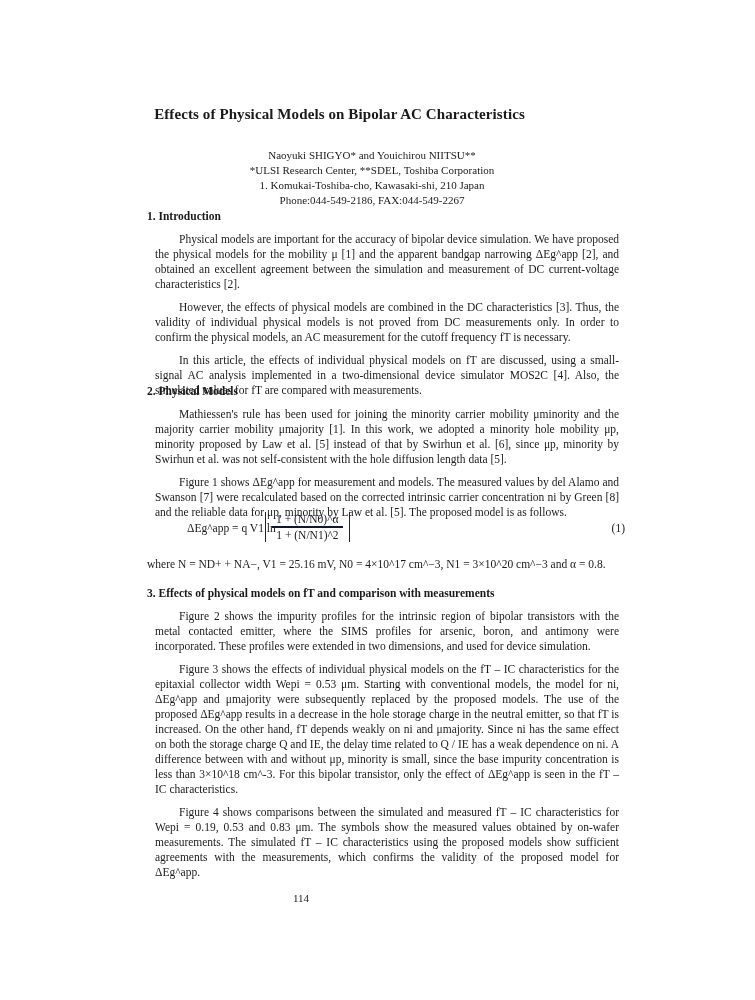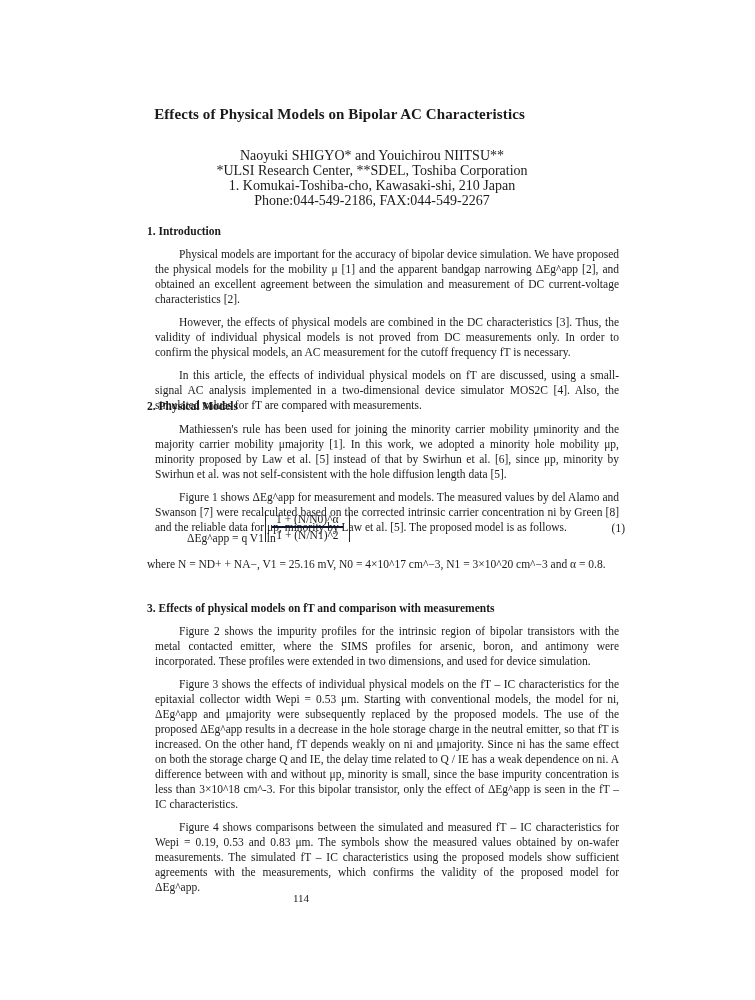--- a/index.html
+++ b/index.html
@@ -2,27 +2,27 @@
 <html><head>
 <meta charset="utf-8">
 <style>
   html, body { margin:0; padding:0; background:#ffffff; }
   body { width:755px; height:1000px; position:relative; overflow:hidden;
          font-family:"Liberation Serif", "DejaVu Serif", serif; color:#1a1a1a; }
   .page { position:absolute; left:0; top:0; width:755px; height:1000px; }
   .title { position:absolute; top:106px; left:0; width:679px; text-align:center;
            font-size:15px; font-weight:bold; letter-spacing:0.1px; }
   .authors { position:absolute; top:148px; left:0; width:744px; text-align:center;
-             font-size:14px; line-height:15px; }
+             font-size:11px; line-height:15px; }
   .authors div { white-space:nowrap; }
   .sec { position:absolute; left:147px; width:480px; font-size:11.5px; line-height:15px; }
-  .sec-h { font-weight:bold; font-size:11.5px;margin-top:15px; }
+  .sec-h { font-weight:bold; font-size:11.5px; }
   .p { text-align:justify; text-indent:24px; margin:8px; }
   .eq { position:absolute; left:147px; width:480px; top:510px; height:42px; font-size:11.5px; }
-  .eq .lhs { position:absolute; left:40px; top:12px;margin-top:10px; }
+  .eq .lhs { position:absolute; left:40px; top:12px; }
   .eq .frac { position:absolute; left:118px; top:2px; border-left:1px solid #222; border-right:1px solid #222;
               padding:0 6px; }
   .eq .frac .num { border-bottom:2px solid #0f172a; padding:1px 4px; text-align:center; }
   .eq .frac .den { padding:1px 4px; text-align:right; }
   .eq .num-tag { position:absolute; right:2px; top:12px; }
   .where { position:absolute; left:147px; top:558px; font-size:11.5px; }
   .pagenum { position:absolute; top:892px; left:0; width:602px; text-align:center; font-size:11px; }
 </style>
 </head>
 <body>

